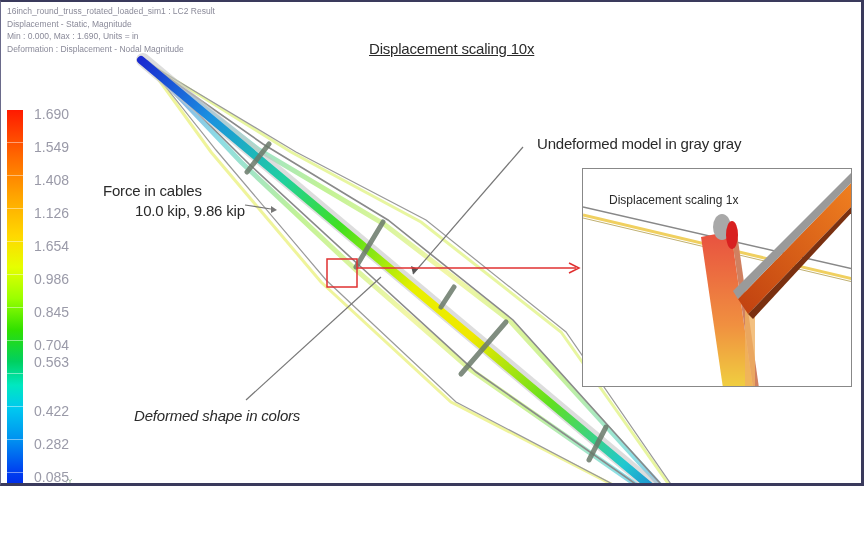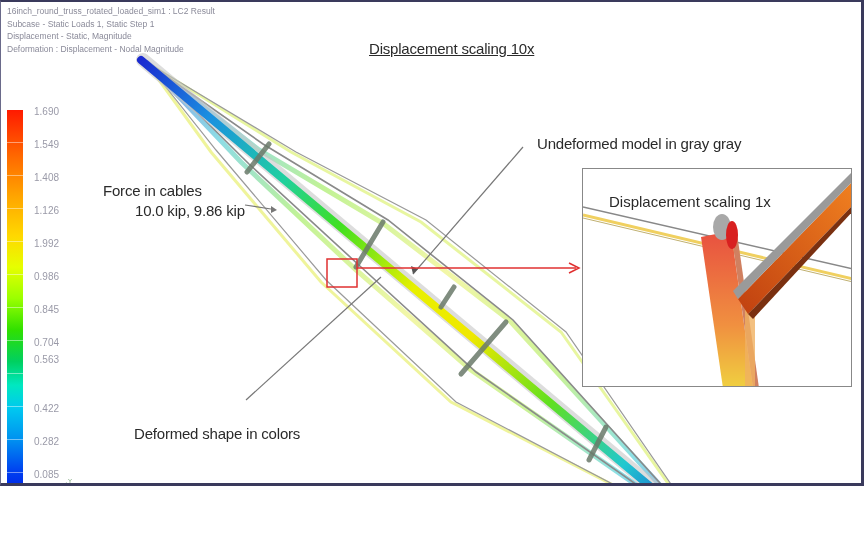--- a/index.html
+++ b/index.html
@@ -26,42 +26,42 @@
   .header-info div { white-space: nowrap; }
   .legend {
     position: absolute; left: 6px; top: 108px; width: 16px; height: 393px;
     background: linear-gradient(to bottom,
       #ff1a00 0%, #ff6a00 12%, #ffa500 22%, #ffd800 32%, #e6ff00 40%,
       #9aff00 48%, #30e000 56%, #00d060 64%, #00e8c0 70%, #00c8f0 76%,
       #0090f0 84%, #0040f0 92%, #0010e0 100%);
   }
   .legend-sep { position: absolute; left: 0; width: 16px; height: 1px; background: rgba(255,255,255,0.45); }
   .legend-labels { position: absolute; left: 33px; top: 104px; }
-  .legend-label { position: absolute; left: 0; font-size: 10px; color: #9a9aa8; white-space: nowrap; }
+  .legend-label { position: absolute; left: 0; font-size: 14px; color: #9a9aa8; white-space: nowrap; }
   .units { position: absolute; left: 8px; top: 531px; font-size: 8.5px; color: #9a9aa8; }
   .triad { position: absolute; left: 38px; top: 475px; width: 40px; height: 60px; }
   .annotation {
     position: absolute; font-size: 15px; color: #2a2a2a; white-space: nowrap; letter-spacing: -0.2px;
   }
   .scene { position: absolute; left: 0; top: 0; }
   .inset {
     position: absolute; left: 581px; top: 166px; width: 270px; height: 219px;
     border: 1.5px solid #888; background: #fff; box-sizing: border-box; overflow: hidden;
   }
-  .inset-title { position: absolute; left: 26px; top: 24px; font-size: 15px; color: #2a2a2a; white-space: nowrap; }
+  .inset-title { position: absolute; left: 26px; top: 24px; font-size: 12px; color: #2a2a2a; white-space: nowrap; }
 </style>
 </head>
 <body>
 
 <div class="frame">
 
   <div class="header-info">
     <div>16inch_round_truss_rotated_loaded_sim1 : LC2 Result</div>
-    <div>Subcase - Static Loads 1, Static Step 1</div>
     <div>Displacement - Static, Magnitude</div>
+    <div>Min : 0.000, Max : 1.690, Units = in</div>
     <div>Deformation : Displacement - Nodal Magnitude</div>
   </div>
 
   <svg class="scene" width="864" height="558" viewBox="0 0 864 558">
     <defs>
       <linearGradient id="chordGrad" x1="140" y1="58" x2="710" y2="532" gradientUnits="userSpaceOnUse">
         <stop offset="0" stop-color="#1a2ad0"></stop>
         <stop offset="0.12" stop-color="#1a90e0"></stop>
         <stop offset="0.25" stop-color="#20d0a0"></stop>
         <stop offset="0.35" stop-color="#40e020"></stop>
@@ -123,21 +123,21 @@
       <rect x="326" y="257" width="30" height="28" fill="none" stroke="#e03030" stroke-width="1.5"></rect>
       <line x1="356" y1="266" x2="575" y2="266" stroke="#e03030" stroke-width="1.5"></line>
       <polyline points="568,261 578,266 568,271" fill="none" stroke="#e03030" stroke-width="1.5"></polyline>
     </g>
   </svg>
 
   <div class="annotation" style="left:368px; top:38px;text-decoration:underline;">Displacement scaling 10x</div>
   <div class="annotation" style="left:536px; top:133px;">Undeformed model in gray gray</div>
   <div class="annotation" style="left:102px; top:180px;">Force in cables</div>
   <div class="annotation" style="left:102px; top:200px;margin-left:32px;">10.0 kip, 9.86 kip</div>
-  <div class="annotation" style="left:133px; top:423px;">Deformed shape in colors</div>
+  <div class="annotation" style="left:133px; top:405px;font-style:italic;">Deformed shape in colors</div>
 
   <div class="inset">
     <svg width="270" height="219" viewBox="0 0 270 219">
       <defs>
         <linearGradient id="postGrad" x1="0" y1="0" x2="0" y2="1">
           <stop offset="0" stop-color="#e85040"></stop>
           <stop offset="0.6" stop-color="#f09040"></stop>
           <stop offset="1" stop-color="#f0d040"></stop>
         </linearGradient>
         <linearGradient id="beamGrad" x1="0" y1="1" x2="1" y2="0">
@@ -176,21 +176,21 @@
     <div class="legend-sep" style="top:263px"></div>
     <div class="legend-sep" style="top:296px"></div>
     <div class="legend-sep" style="top:329px"></div>
     <div class="legend-sep" style="top:362px"></div>
   </div>
   <div class="legend-labels">
     <div class="legend-label" style="top:0px">1.690</div>
     <div class="legend-label" style="top:33px">1.549</div>
     <div class="legend-label" style="top:66px">1.408</div>
     <div class="legend-label" style="top:99px">1.126</div>
-    <div class="legend-label" style="top:132px">1.992</div>
+    <div class="legend-label" style="top:132px">1.654</div>
     <div class="legend-label" style="top:165px">0.986</div>
     <div class="legend-label" style="top:198px">0.845</div>
     <div class="legend-label" style="top:231px">0.704</div>
     <div class="legend-label" style="top:248px">0.563</div>
     <div class="legend-label" style="top:297px">0.422</div>
     <div class="legend-label" style="top:330px">0.282</div>
     <div class="legend-label" style="top:363px">0.085</div>
     <div class="legend-label" style="top:393px">0.000</div>
   </div>
 

